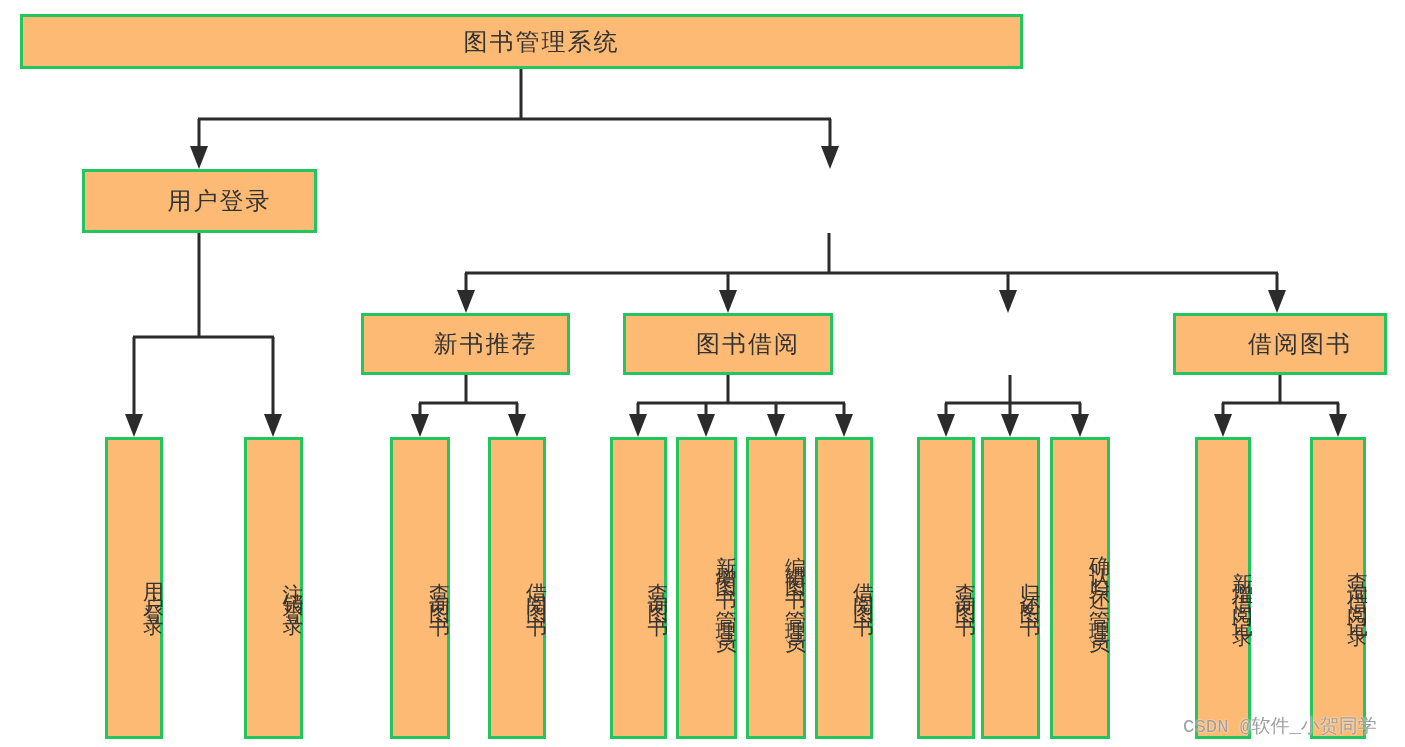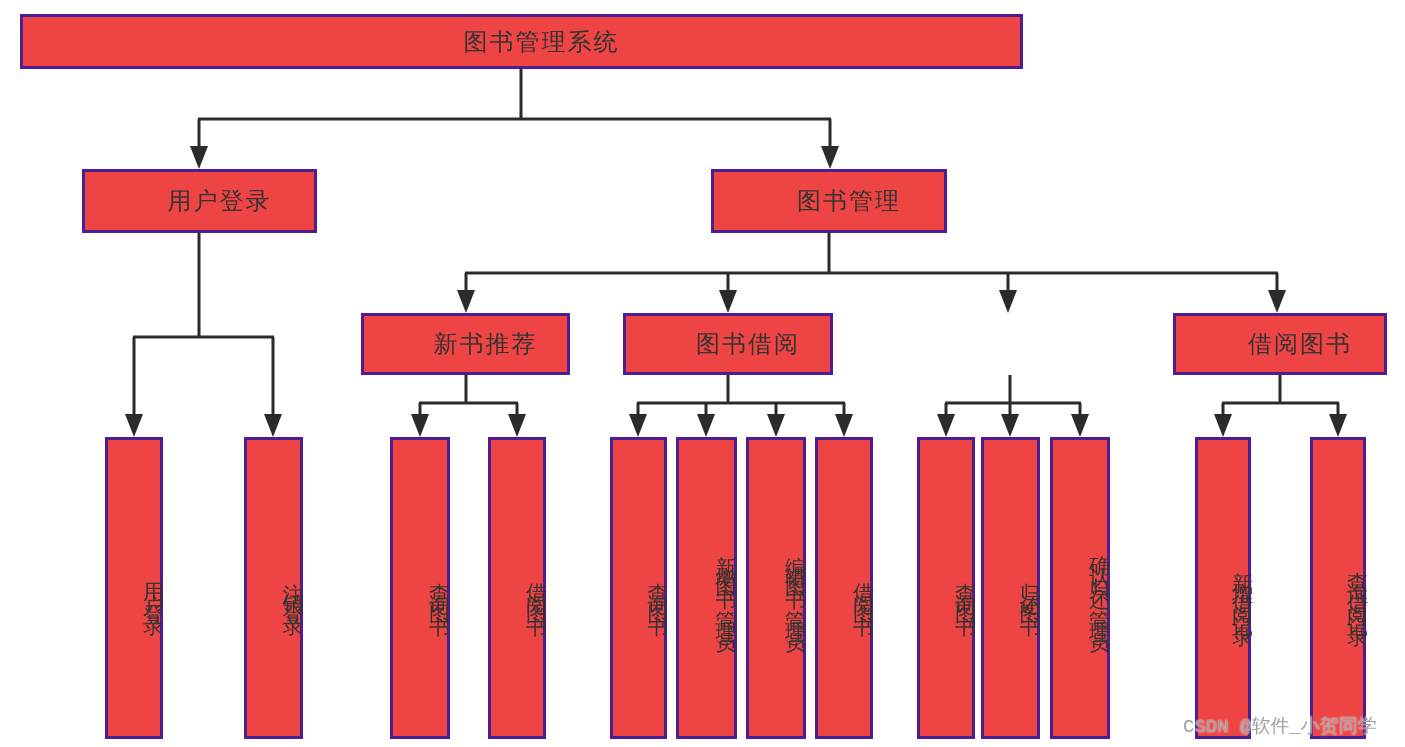--- a/index.html
+++ b/index.html
@@ -19,22 +19,22 @@
     position: absolute;
     left: 0;
     top: 0;
     width: 1405px;
     height: 747px;
     z-index: 1;
   }
   .node {
     position: absolute;
     box-sizing: border-box;
-    border: 3px solid #4c1d95;
-    background: #ef4444;
+    border: 3px solid #22c55e;
+    background: #fdba74;
     color: #333333;
     display: flex;
     align-items: center;
     justify-content: center;
     z-index: 2;
     padding-left: 40px;
   }
   .h-node {
     font-size: 24px;
     letter-spacing: 2px;
@@ -93,21 +93,20 @@
       <polygon points="1001,414 1019,414 1010,437"></polygon>
       <polygon points="1071,414 1089,414 1080,437"></polygon>
       <polygon points="1214,414 1232,414 1223,437"></polygon>
       <polygon points="1329,414 1347,414 1338,437"></polygon>
     </g>
   </svg>
 
   <div class="node h-node" style="left:20px; top:14px; width:1003px; height:55px;">图书管理系统</div>
 
   <div class="node h-node" style="left:82px; top:169px; width:235px; height:64px;">用户登录</div>
-  <div class="node h-node" style="left:711px; top:169px; width:236px; height:64px;">图书管理</div>
 
   <div class="node h-node" style="left:623px; top:313px; width:210px; height:62px;">图书借阅</div>
   <div class="node h-node" style="left:361px; top:313px; width:209px; height:62px;">新书推荐</div>
   <div class="node h-node" style="left:1173px; top:313px; width:214px; height:62px;">借阅图书</div>
 
   <div class="node v-node" style="left:105px; top:437px; width:58px; height:302px;">
     <span>用户登录</span>
     </div>
   <div class="node v-node" style="left:244px; top:437px; width:59px; height:302px;">
     <span>注销登录</span>

